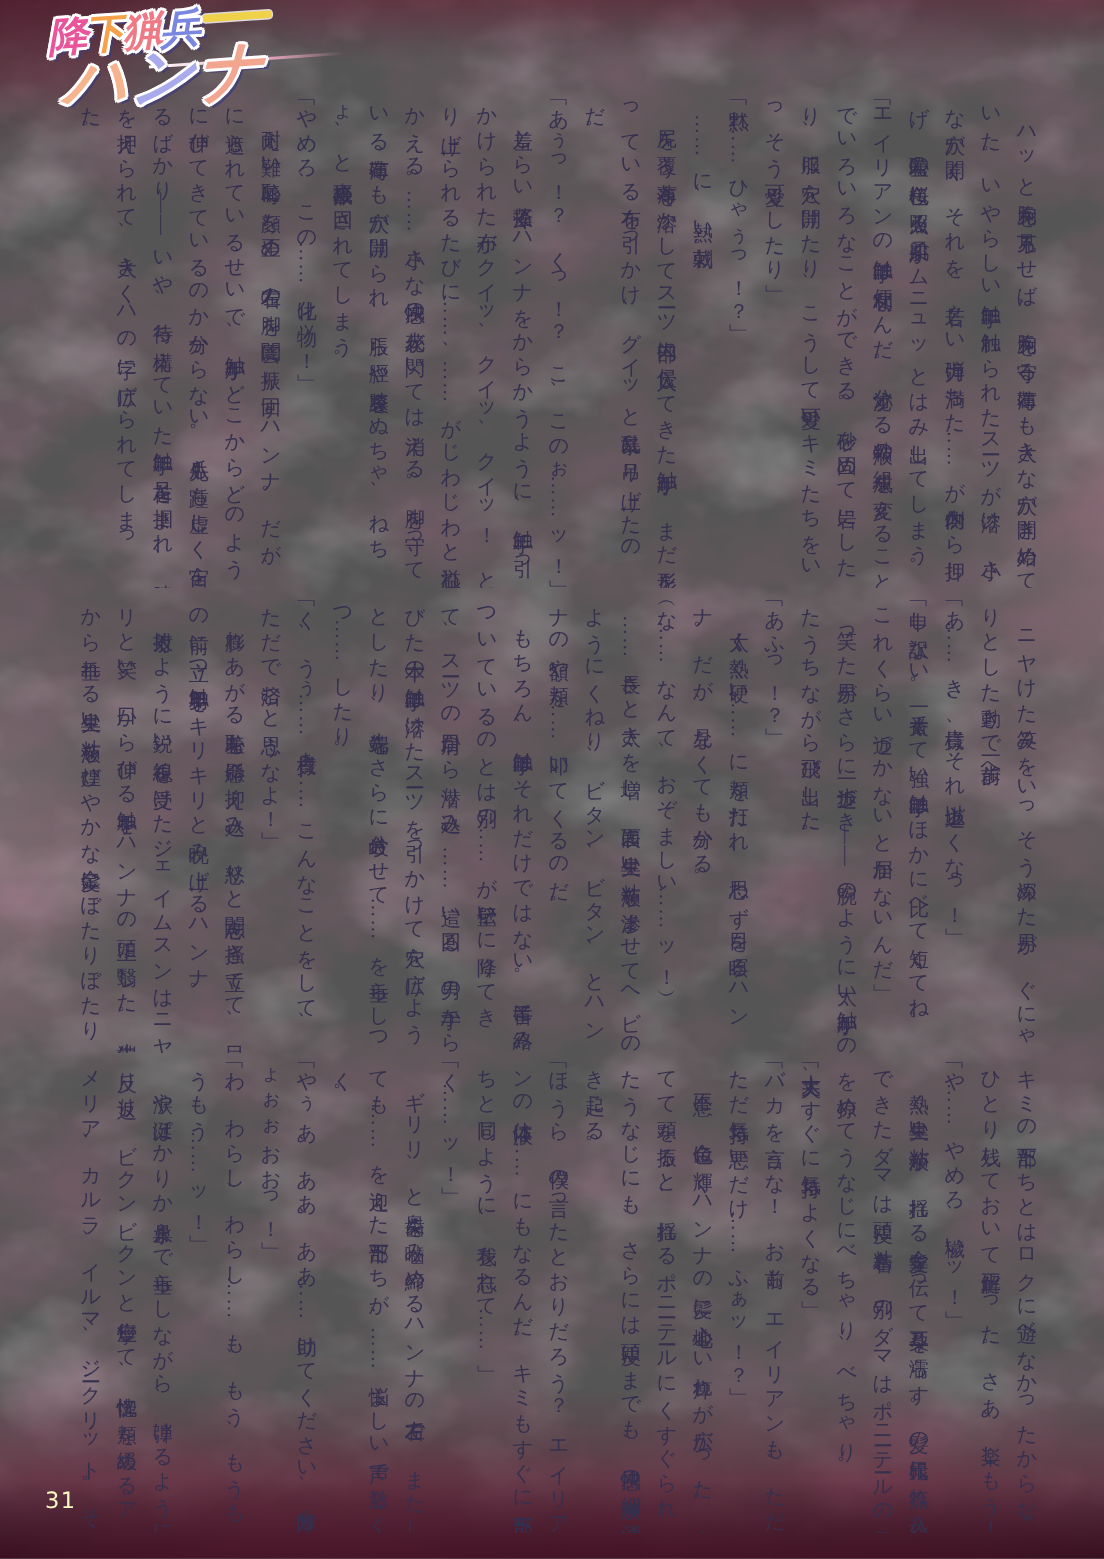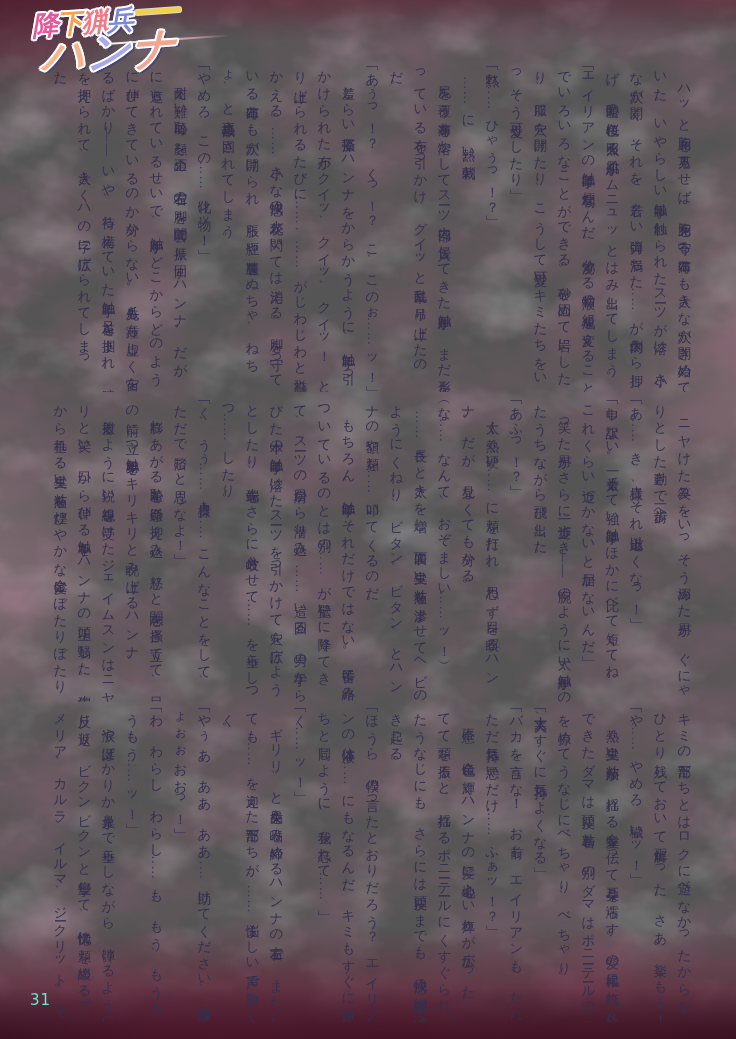--- a/index.html
+++ b/index.html
@@ -52,21 +52,21 @@
     font-size:13.5px;line-height:24px;letter-spacing:1.2px;
   }
   .band p{margin:0;padding:0;}
   .band p.ind{text-indent:1em;}
   #band-top{top:62px;height:330px;}
   #band-mid{top:396px;height:306px;}
   #band-bot{top:704px;height:318px;}
   
   .pagenum{
     position:absolute;left:30px;top:991px;
-    font-family:"DejaVu Sans",sans-serif;font-size:15px;color:#5eead4;letter-spacing:1px;
+    font-family:"DejaVu Sans",sans-serif;font-size:15px;color:#fef9c3;letter-spacing:1px;
   }
 </style>
 </head>
 <body>
 
 <div class="page">
 
   <svg class="noise" width="736" height="1039" aria-hidden="true">
     <defs>
       <filter id="marbleDark" x="0" y="0" width="100%" height="100%">

